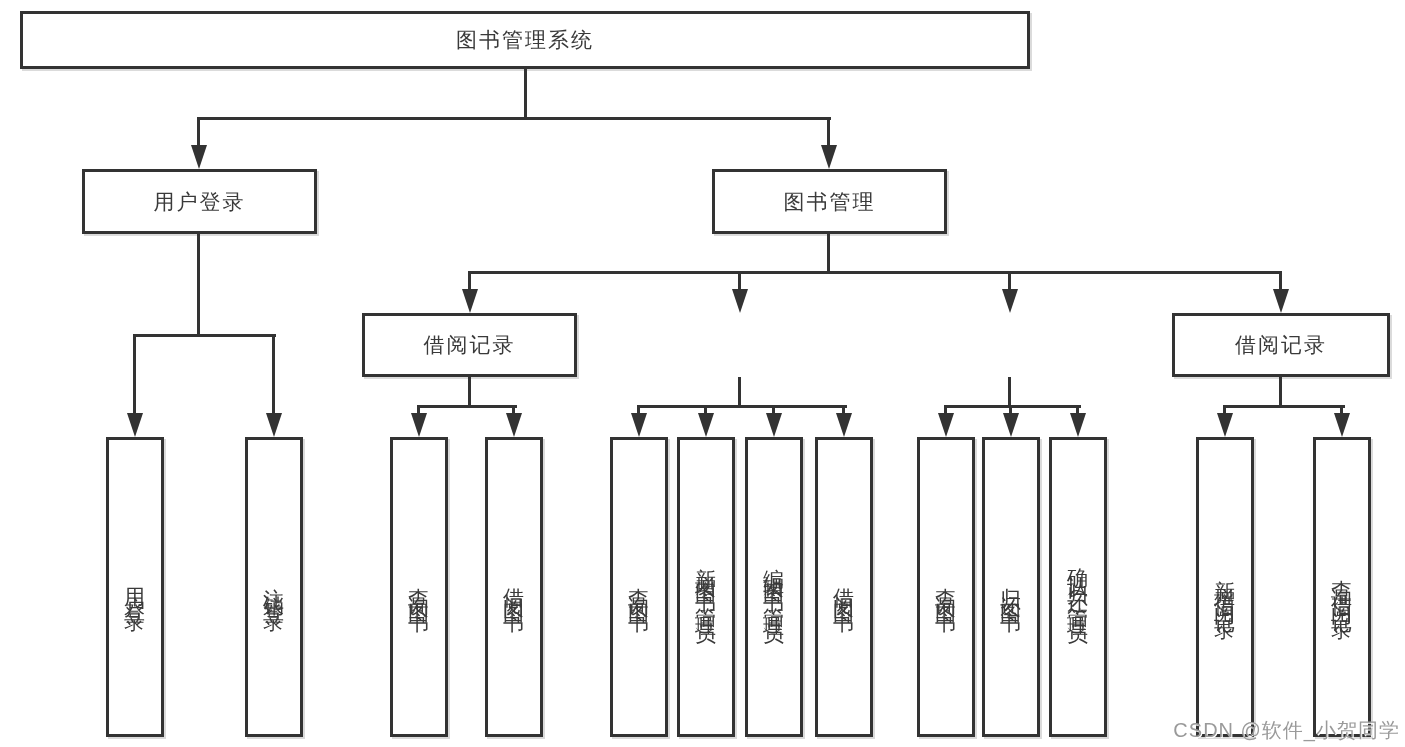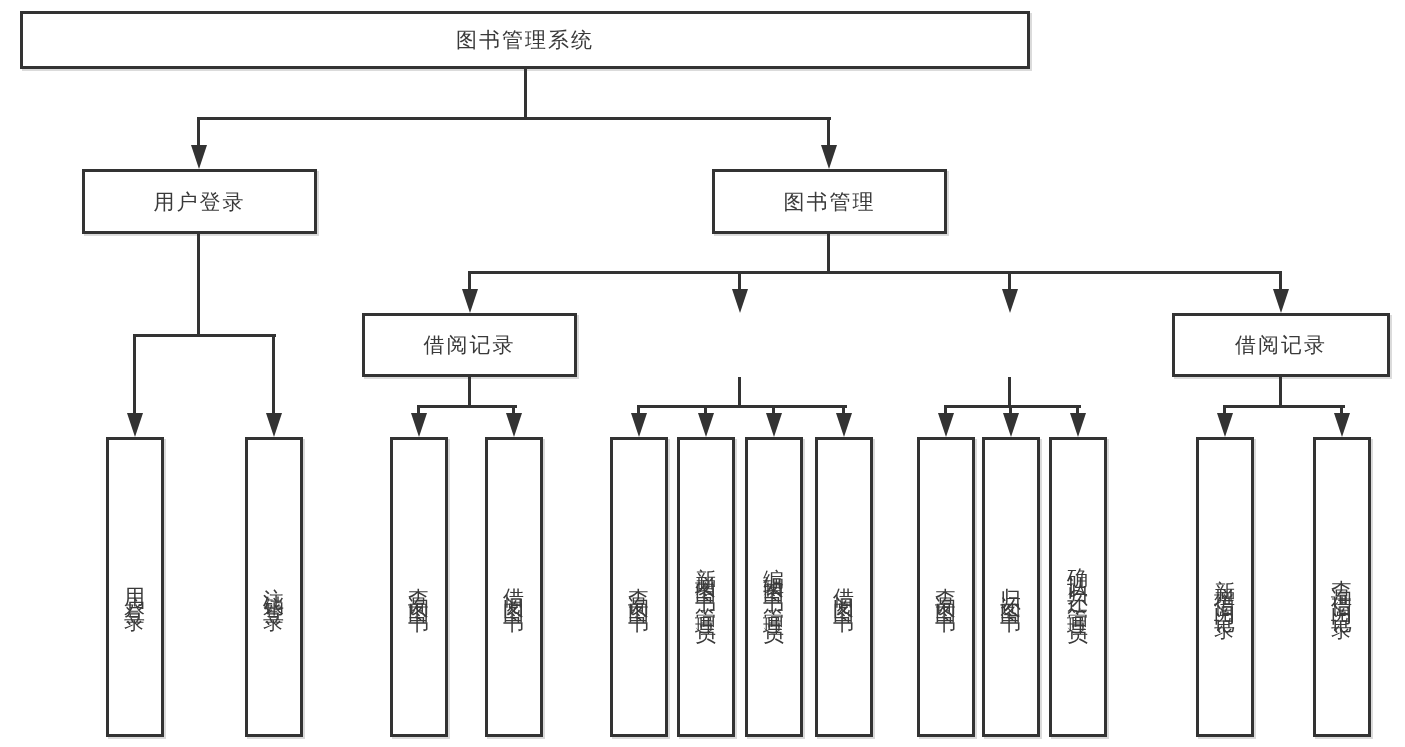--- a/index.html
+++ b/index.html
@@ -154,14 +154,15 @@
   <div class="arrow" style="left:1003px; top:413px;"></div>
   <div class="arrow" style="left:1070px; top:413px;"></div>
 
   <div class="line" style="left:1279px; top:377px; width:3px; height:30px;"></div>
   <div class="line" style="left:1223px; top:405px; width:122px; height:3px;"></div>
   <div class="line" style="left:1223px; top:405px; width:3px; height:12px;"></div>
   <div class="line" style="left:1340px; top:405px; width:3px; height:12px;"></div>
   <div class="arrow" style="left:1217px; top:413px;"></div>
   <div class="arrow" style="left:1334px; top:413px;"></div>
 
+  <div class="watermark">CSDN @软件_小贺同学</div>
 
 </div>
 
 </body></html>

